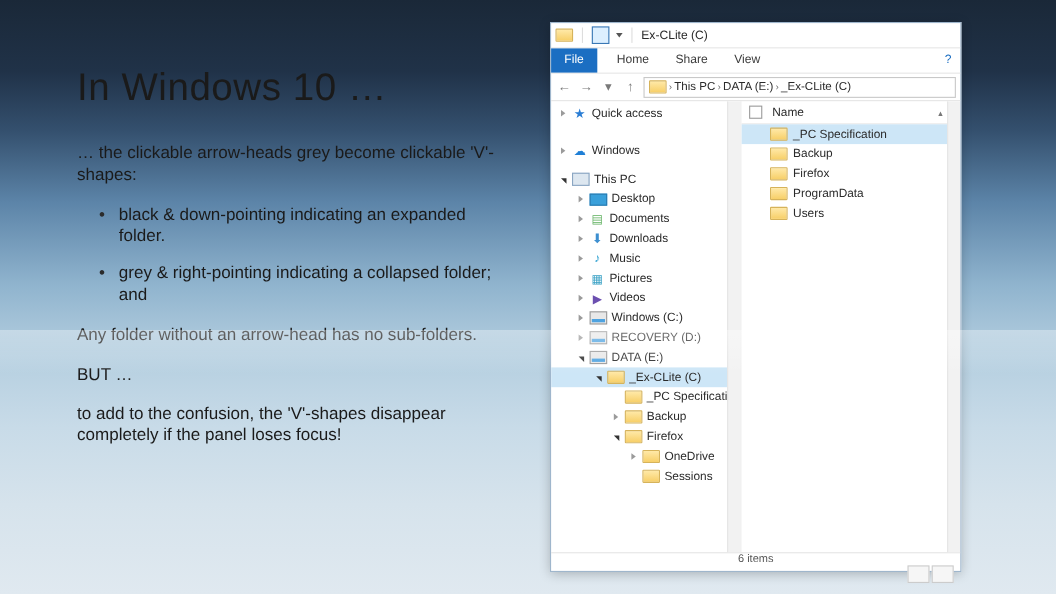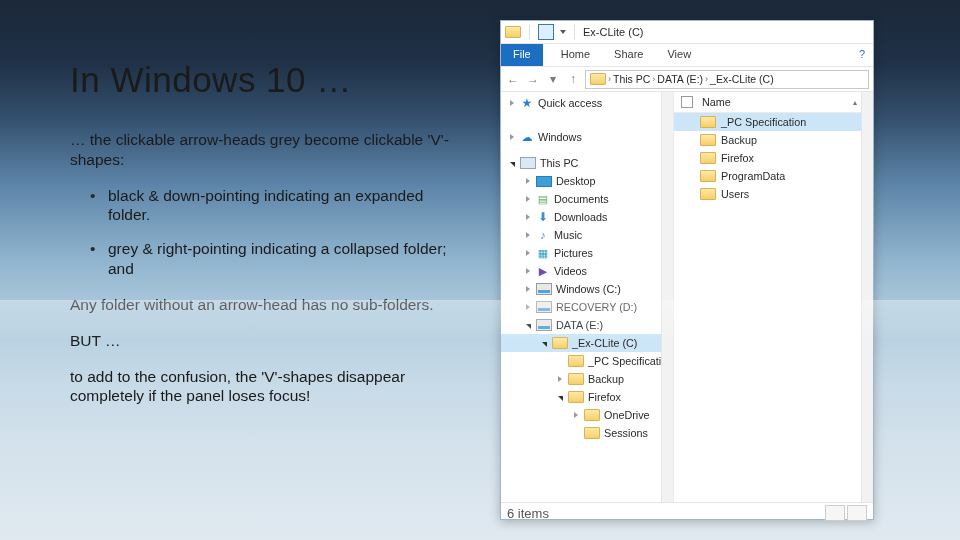--- a/index.html
+++ b/index.html
@@ -278,25 +278,26 @@
     padding-left: 26px;
     gap: 5px;
     margin-right: 12px;
   }
   .file-item.sel {
     background: #cde6f7;
   }
   .statusbar {
     height: 20px;
     border-top: 1px solid #e5e5e5;
-    font-size: 13px;
+    font-size: 10px;
     color: #555;
     display: flex;
     align-items: center;
     padding: 0 6px;
+    flex-direction: column;
   }
   .statusbar .views {
     margin-left: auto;
     display: flex;
     gap: 2px;
   }
   .statusbar .views span {
     width: 18px; height: 14px;
     border: 1px solid #ccc;
     background: #f6f6f6;

